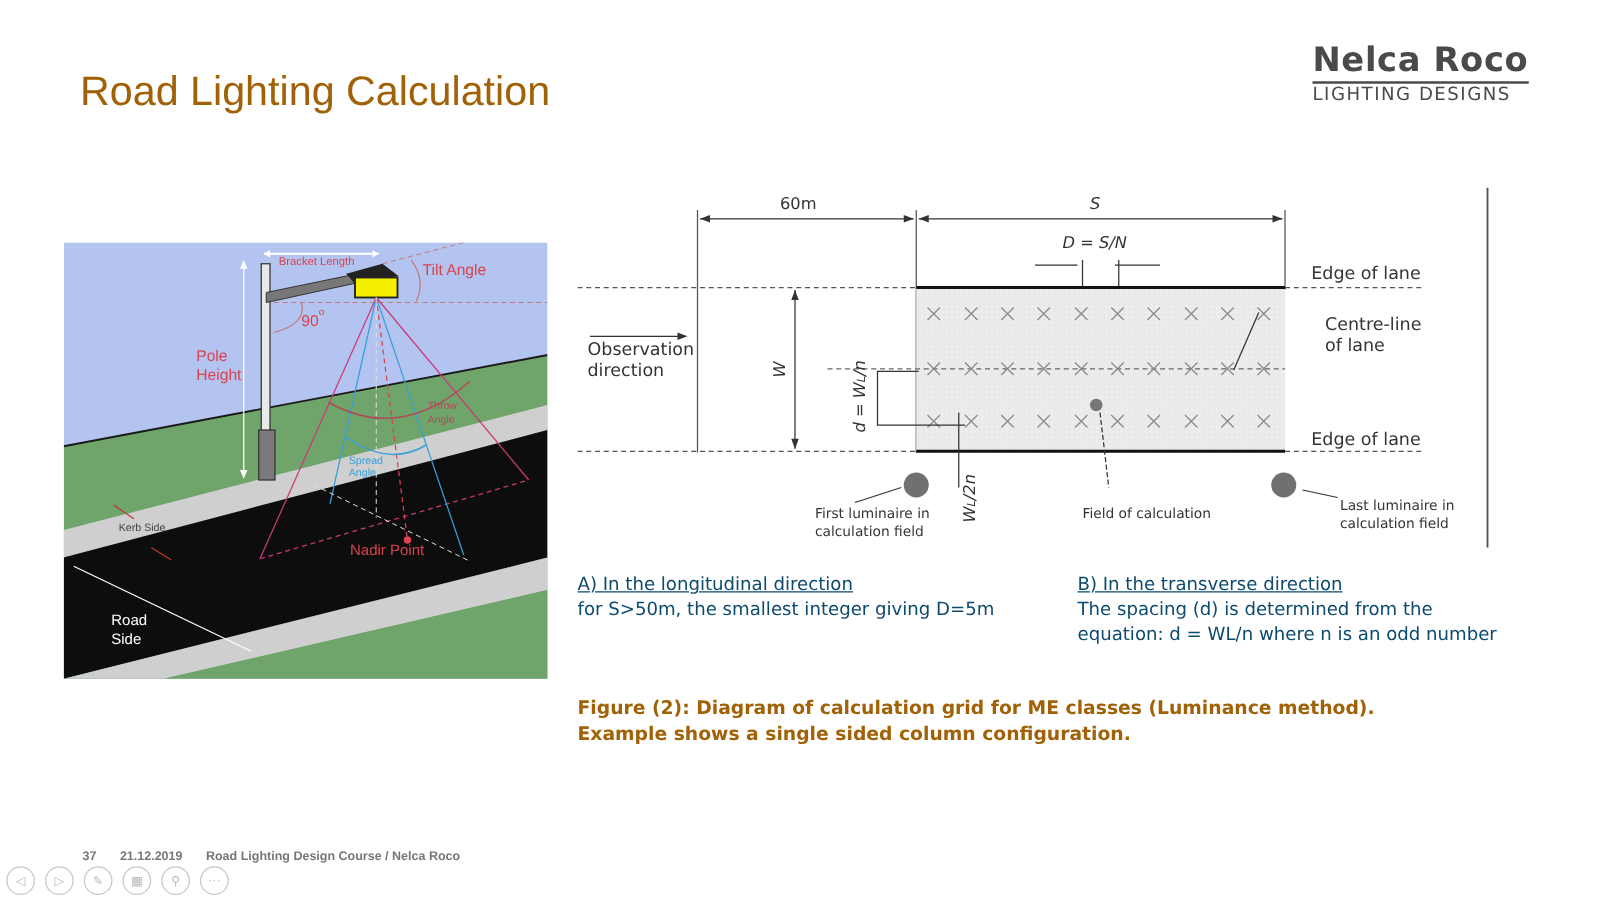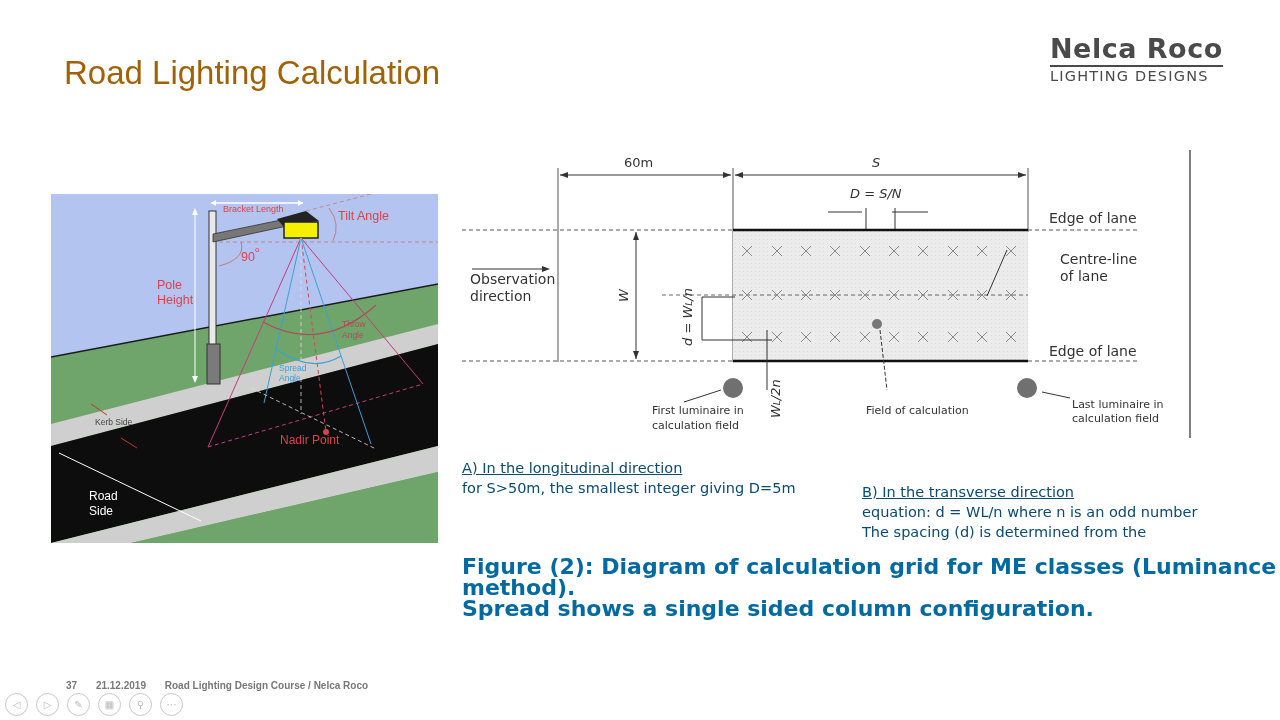--- a/index.html
+++ b/index.html
@@ -8,21 +8,21 @@
   .logo { position:absolute; left:1050px; top:34px; width:175px; }
   .logo-name { font-family:"DejaVu Sans", sans-serif; font-weight:bold; font-size:27px; color:#4a4a4a; letter-spacing:0.5px; line-height:30px; display:block; }
   .logo-rule { height:2px; background:#4a4a4a; margin-top:1px; width:173px; }
   .logo-sub { font-family:"DejaVu Sans", sans-serif; font-size:14.5px; color:#4a4a4a; letter-spacing:1.2px; display:block; line-height:18px; }
   .road-img { position:absolute; left:51px; top:194px; width:387px; height:349px; }
   .grid-img { position:absolute; left:462px; top:150px; width:740px; height:300px; }
   .lbl { font-family:"DejaVu Sans", sans-serif; fill:#333; }
   .col { position:absolute; font-family:"DejaVu Sans", sans-serif; font-size:14.5px; color:#0c4a6e; line-height:20px; }
   .col .head { text-decoration:underline; display:block; }
   .col span { display:block; }
-  .caption { position:absolute; left:462px; top:556px; font-family:"DejaVu Sans", sans-serif; font-weight:bold; font-size:22px; color:#0369a1; line-height:21px; }
+  .caption { position:absolute; left:462px; top:556px; font-family:"DejaVu Sans", sans-serif; font-weight:bold; font-size:15px; color:#a16207; line-height:21px; }
   .caption span { display:block; }
   .footer { position:absolute; left:66px; top:680px; font-size:10px; color:#777; font-family:"Liberation Sans", sans-serif;font-weight:bold; }
   .footer span { margin-right:16px; }
   .nav { position:absolute; left:5px; top:693px; display:flex; gap:8px; }
   .nav-btn { width:21px; height:21px; border:1px solid #c8c8c8; border-radius:50%; display:flex; align-items:center; justify-content:center; color:#bbb; font-size:10px; background:#fff; }
 </style>
 </head>
 <body>
 
 <div class="title">Road Lighting Calculation</div>
@@ -192,29 +192,29 @@
   <text x="404" y="264" font-size="11" class="lbl">Field of calculation</text>
   <text x="610" y="258" font-size="11" class="lbl">Last luminaire in</text>
   <text x="610" y="272" font-size="11" class="lbl">calculation field</text>
 </svg>
 
 <div class="col" style="left:462px; top:458px;">
   <span class="head">A) In the longitudinal direction</span>
   <span>for S&gt;50m, the smallest integer giving D=5m</span>
 </div>
 
-<div class="col" style="left:862px; top:458px;margin-top:24px;">
+<div class="col" style="left:862px; top:458px;">
   <span class="head">B) In the transverse direction</span>
+  <span>The spacing (d) is determined from the</span>
   <span>equation: d = WL/n where n is an odd number</span>
-  <span>The spacing (d) is determined from the</span>
 </div>
 
 <div class="caption">
   <span>Figure (2): Diagram of calculation grid for ME classes (Luminance method).</span>
-  <span>Spread shows a single sided column configuration.</span>
+  <span>Example shows a single sided column configuration.</span>
 </div>
 
 <div class="footer">
   <span>37</span>
   <span>21.12.2019</span>
   <span>Road Lighting Design Course / Nelca Roco</span>
 </div>
 
 <div class="nav">
   <div class="nav-btn">

